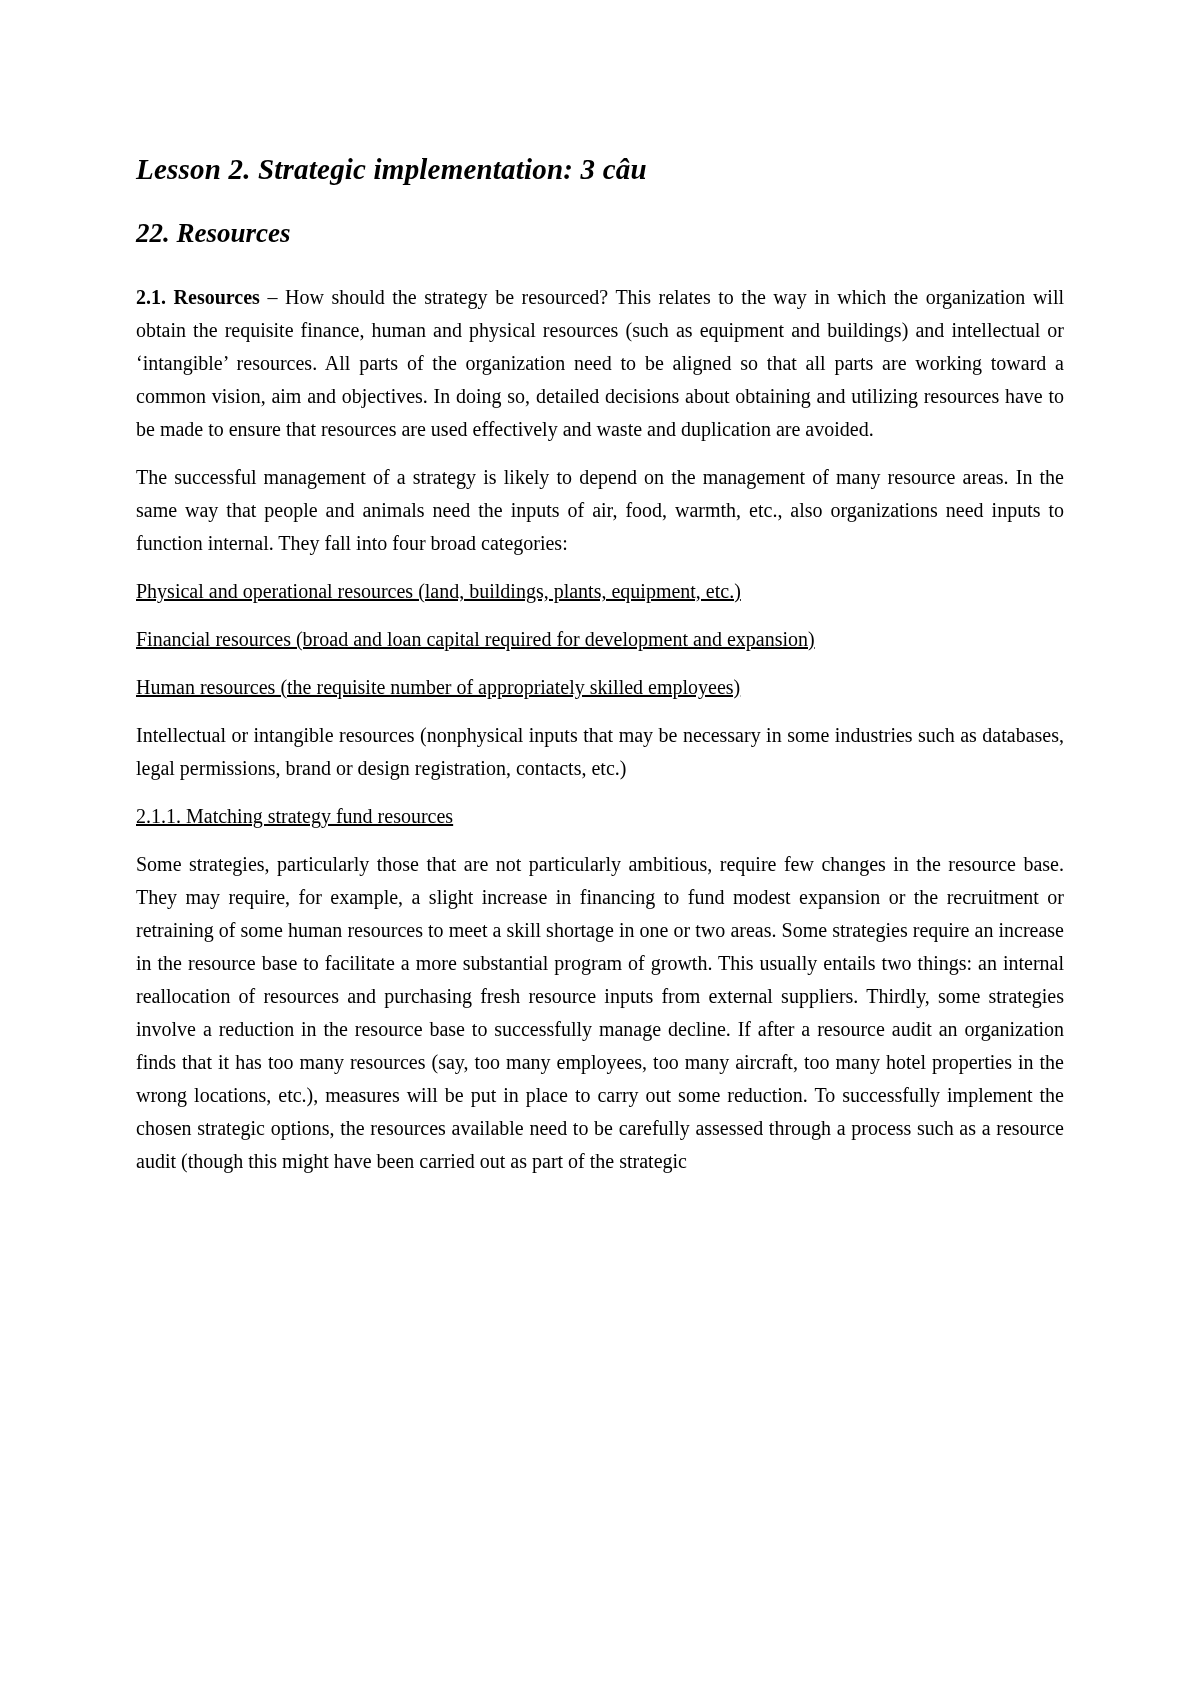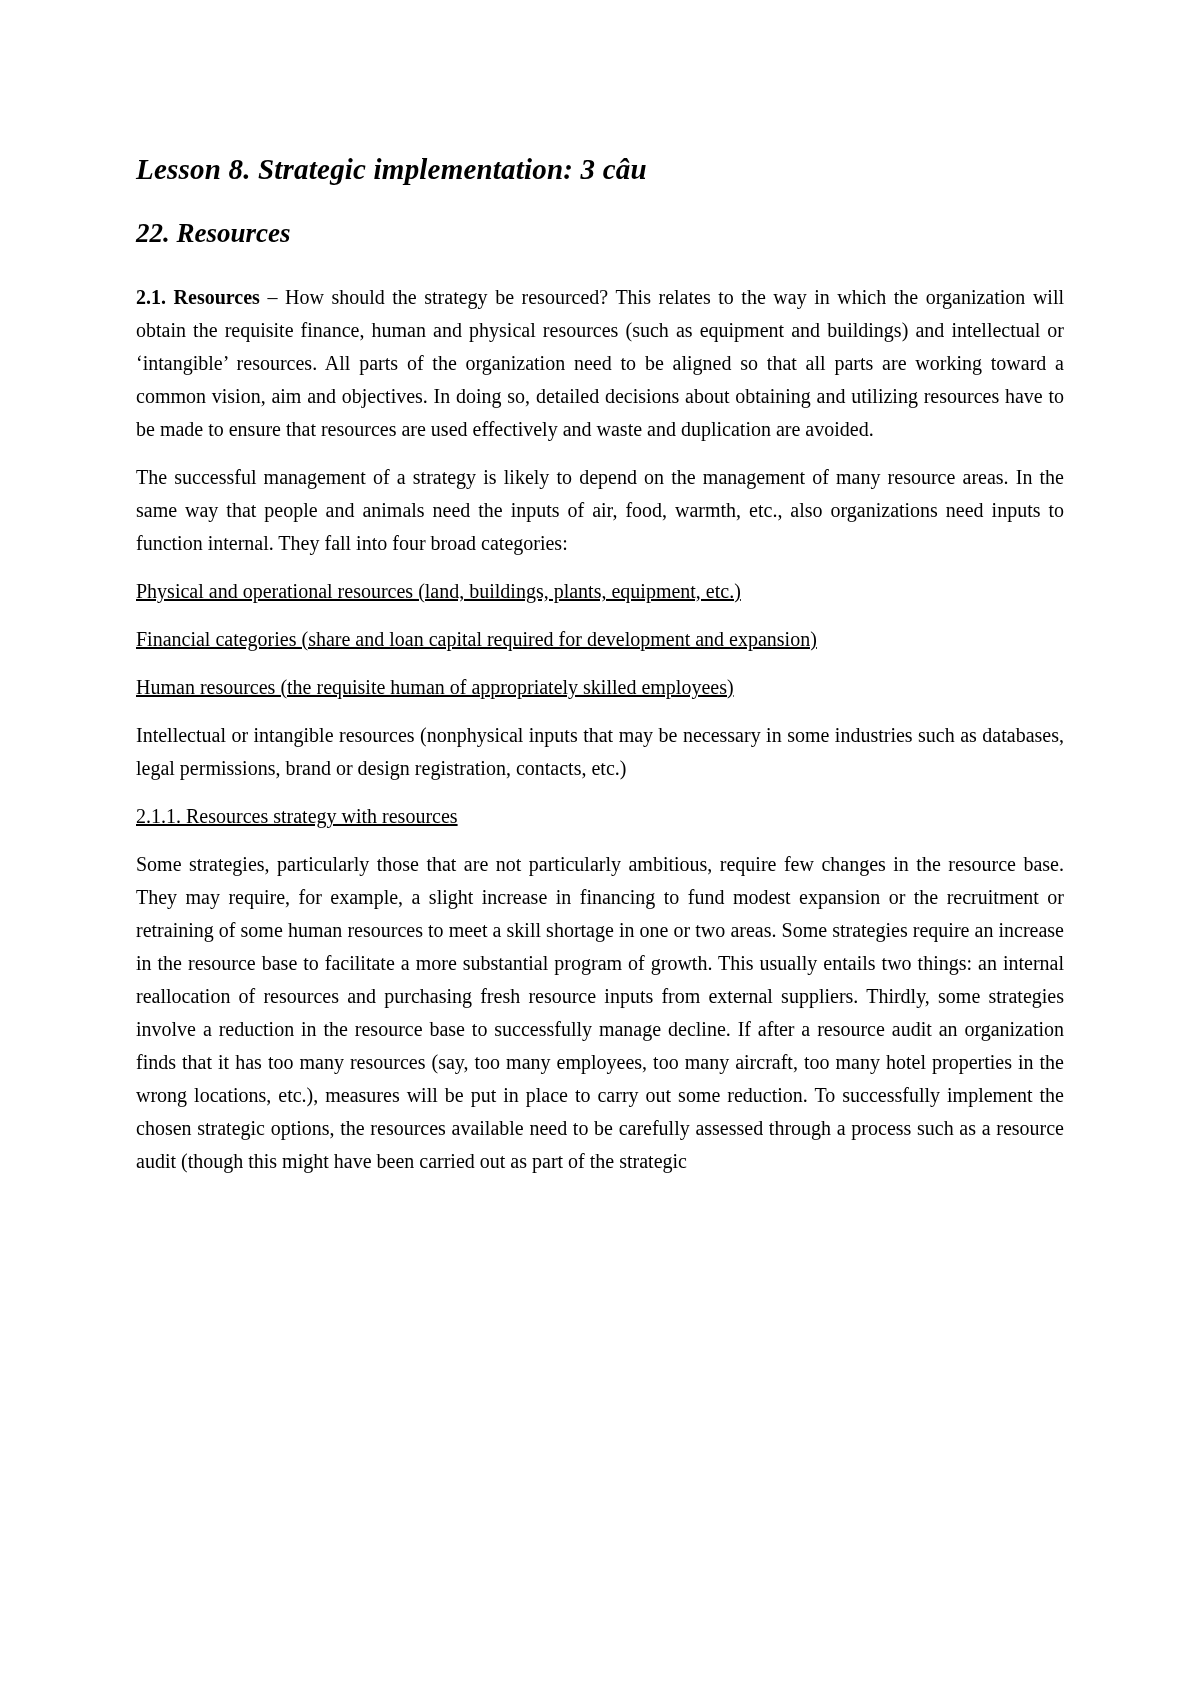--- a/index.html
+++ b/index.html
@@ -40,33 +40,33 @@
     margin-bottom: 15px;
   }
   .body-para.single { text-align: left; text-decoration: underline; }
   .lead-bold { font-weight: bold; margin-top: 12px; }
 </style>
 </head>
 <body>
 
 <div class="page">
 
-  <h1 class="doc-title">Lesson 8. Strategic implementation: 3 câu</h1>
+  <h1 class="doc-title">Lesson 2. Strategic implementation: 3 câu</h1>
 
   <h2 class="section-heading">22. Resources</h2>
 
   <p class="body-para"><span class="lead-bold">2.1. Resources</span><span> – How should the strategy be resourced? This relates to the way in which the organization will obtain the requisite finance, human and physical resources (such as equipment and buildings) and intellectual or ‘intangible’ resources. All parts of the organization need to be aligned so that all parts are working toward a common vision, aim and objectives. In doing so, detailed decisions about obtaining and utilizing resources have to be made to ensure that resources are used effectively and waste and duplication are avoided.</span></p>
 
   <p class="body-para">The successful management of a strategy is likely to depend on the management of many resource areas. In the same way that people and animals need the inputs of air, food, warmth, etc., also organizations need inputs to function internal. They fall into four broad categories:</p>
 
   <p class="body-para single">Physical and operational resources (land, buildings, plants, equipment, etc.)</p>
 
-  <p class="body-para single">Financial categories (share and loan capital required for development and expansion)</p>
+  <p class="body-para single">Financial resources (broad and loan capital required for development and expansion)</p>
 
-  <p class="body-para single">Human resources (the requisite human of appropriately skilled employees)</p>
+  <p class="body-para single">Human resources (the requisite number of appropriately skilled employees)</p>
 
   <p class="body-para">Intellectual or intangible resources (nonphysical inputs that may be necessary in some industries such as databases, legal permissions, brand or design registration, contacts, etc.)</p>
 
-  <p class="body-para single">2.1.1. Resources strategy with resources</p>
+  <p class="body-para single">2.1.1. Matching strategy fund resources</p>
 
   <p class="body-para">Some strategies, particularly those that are not particularly ambitious, require few changes in the resource base. They may require, for example, a slight increase in financing to fund modest expansion or the recruitment or retraining of some human resources to meet a skill shortage in one or two areas. Some strategies require an increase in the resource base to facilitate a more substantial program of growth. This usually entails two things: an internal reallocation of resources and purchasing fresh resource inputs from external suppliers. Thirdly, some strategies involve a reduction in the resource base to successfully manage decline. If after a resource audit an organization finds that it has too many resources (say, too many employees, too many aircraft, too many hotel properties in the wrong locations, etc.), measures will be put in place to carry out some reduction. To successfully implement the chosen strategic options, the resources available need to be carefully assessed through a process such as a resource audit (though this might have been carried out as part of the strategic</p>
 
 </div>
 
 </body></html>

